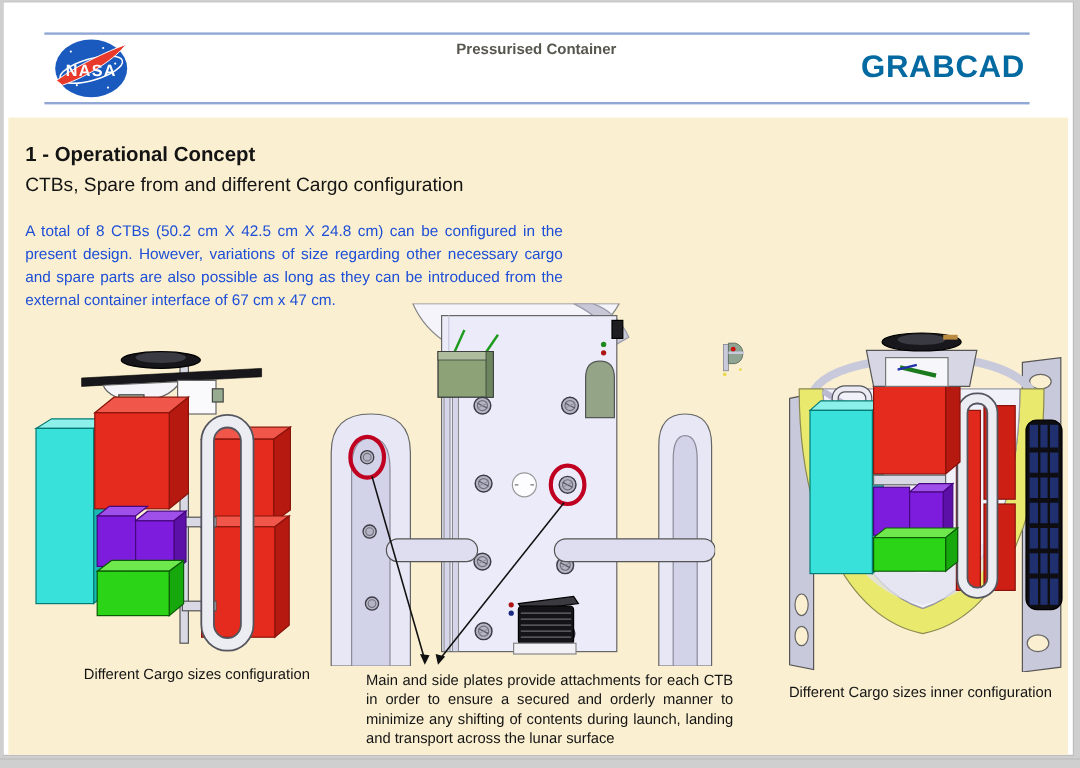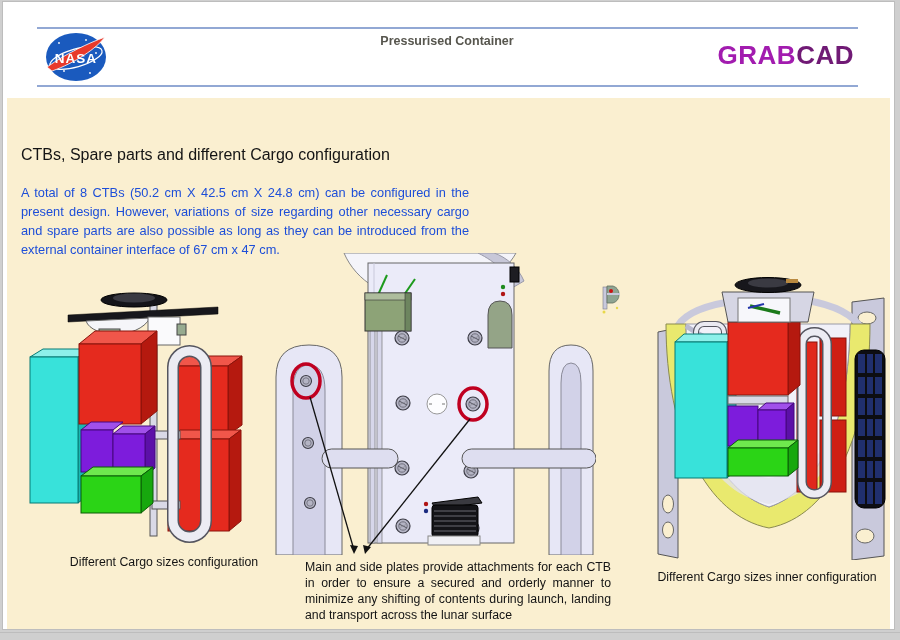--- a/index.html
+++ b/index.html
@@ -8,22 +8,22 @@
   .slide-bg{position:absolute;left:2px;top:1px;width:893px;height:629px;background:#ffffff;border:1px solid #bdbdbd;box-sizing:border-box;}
 
   
   .header-rule-box{position:absolute;left:37px;top:27px;width:821px;height:60px;
     border-top:2px solid #92a8d4;border-bottom:2px solid #92a8d4;box-sizing:border-box;}
   .nasa-logo{position:absolute;left:45px;top:32px;width:62px;height:50px;}
   .header-center{position:absolute;left:250px;top:31px;width:394px;text-align:center;color:#57564e;}
   .header-line1{font-size:12.5px;font-weight:bold;font-variant:small-caps;letter-spacing:.4px;line-height:17px;}
   .header-line2{font-size:12.5px;font-weight:bold;line-height:21px;}
   .grabcad{position:absolute;right:46px;top:40px;font-size:26px;font-weight:bold;letter-spacing:.5px;line-height:30px;}
-  .grabcad .grab{color:#a21caf;}
-  .grabcad .cad{color:#701a75;}
+  .grabcad .grab{color:#0369a1;}
+  .grabcad .cad{color:#0369a1;}
 
   
   .content-panel{position:absolute;left:7px;top:98px;width:883px;height:531px;background:#faefd0;}
 
   .section-title{position:absolute;left:21px;top:119px;font-size:17px;font-weight:bold;color:#141414;}
   .section-subtitle{position:absolute;left:21px;top:146px;font-size:16px;color:#141414;}
   .intro-paragraph{position:absolute;left:21px;top:183px;width:448px;font-size:12.8px;line-height:19px;
     color:#1d4ed8;text-align:justify;}
 
   .figure{position:absolute;}
@@ -55,21 +55,22 @@
   </svg>
 
   <div class="header-center">
     <div class="header-line2">Pressurised Container</div>
   </div>
 
   <div class="grabcad"><span class="grab">GRAB</span><span class="cad">CAD</span></div>
 
   <div class="content-panel"></div>
 
-  <div class="section-subtitle">CTBs, Spare parts and different Cargo configuration</div>
+  <div class="section-title">1 - Operational Concept</div>
+  <div class="section-subtitle">CTBs, Spare from and different Cargo configuration</div>
   <div class="intro-paragraph">A total of 8 CTBs (50.2 cm X 42.5 cm X 24.8 cm) can be configured in the present design. However, variations of size regarding other necessary cargo and spare parts are also possible as long as they can be introduced from the external container interface of 67 cm x 47 cm.</div>
 
   <svg class="figure" style="left:22px;top:263px;width:240px;height:292px" viewBox="0 0 240 292">
 
     <rect x="128" y="38" width="7" height="235" fill="#d9d9e6" stroke="#555" stroke-width="1"></rect>
 
     <ellipse cx="112" cy="37" rx="33" ry="7" fill="#15151a" stroke="#000"></ellipse>
     <ellipse cx="112" cy="35" rx="21" ry="4.5" fill="#3a3a42"></ellipse>
     <polygon points="46,52 196,44 196,51 46,59" fill="#17171c" stroke="#000" stroke-width="0.5"></polygon>
     <path d="M64,58 C70,75 116,77 128,55 Z" fill="#f5f5f9" stroke="#666"></path>

